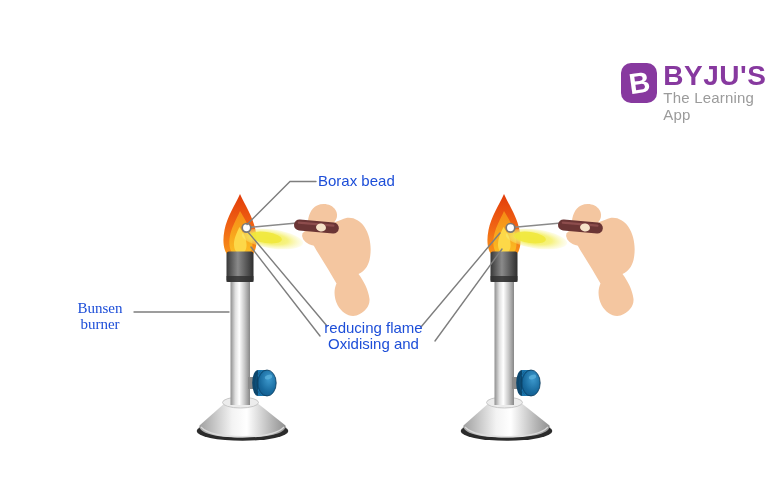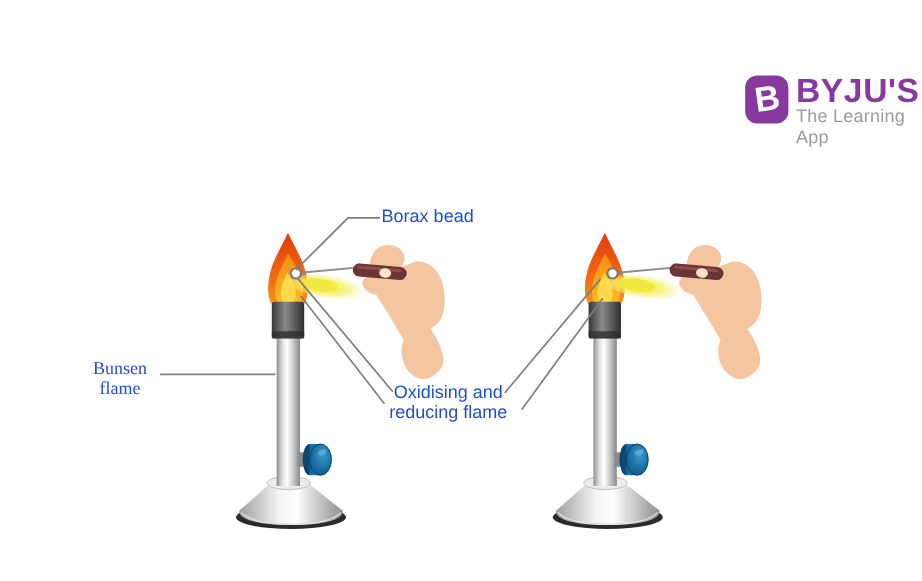--- a/index.html
+++ b/index.html
@@ -111,26 +111,26 @@
     <line x1="248" y1="232" x2="327" y2="326" stroke-width="1.4" stroke-linecap="round" stroke="#7e7e7e"></line>
     <line x1="251" y1="247" x2="320" y2="336" stroke-width="1.4" stroke-linecap="round" stroke="#7e7e7e"></line>
     <line x1="421" y1="327" x2="500" y2="233" stroke-width="1.4" stroke-linecap="round" stroke="#7e7e7e"></line>
     <line x1="435" y1="341" x2="502" y2="249" stroke-width="1.4" stroke-linecap="round" stroke="#7e7e7e"></line>
   </svg>
 
   <div class="lbl" style="left:318px;top:173px;">Borax bead</div>
 
   <div class="lbl center" style="left:68px;top:300px;width:64px;font-family:Liberation Serif, serif;">
     <div>Bunsen</div>
-    <div>flame</div>
+    <div>burner</div>
   </div>
 
   <div class="lbl center" style="left:320px;top:320px;width:107px;">
+    <div>reducing flame</div>
     <div>Oxidising and</div>
-    <div>reducing flame</div>
   </div>
 
   <div class="logo">
     <div class="logo-badge">
       <span class="logo-b">B</span>
     </div>
     <div class="logo-text">
       <div class="logo-brand">BYJU'S</div>
       <div class="logo-tagline">The Learning App</div>
     </div>

